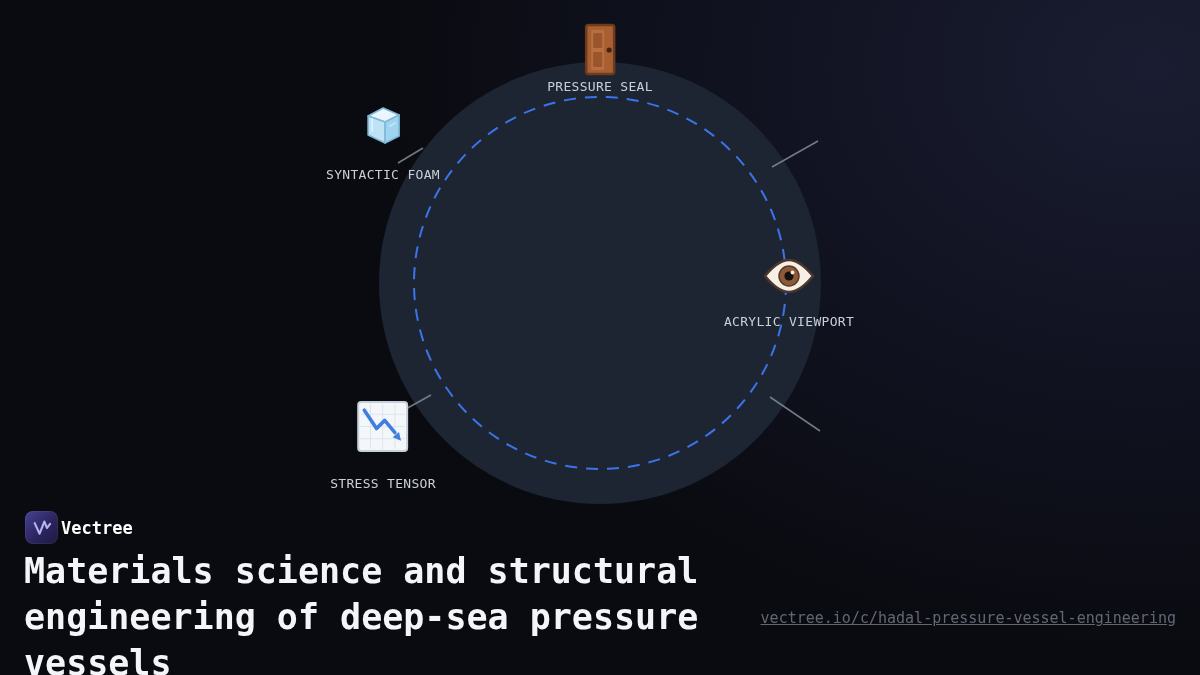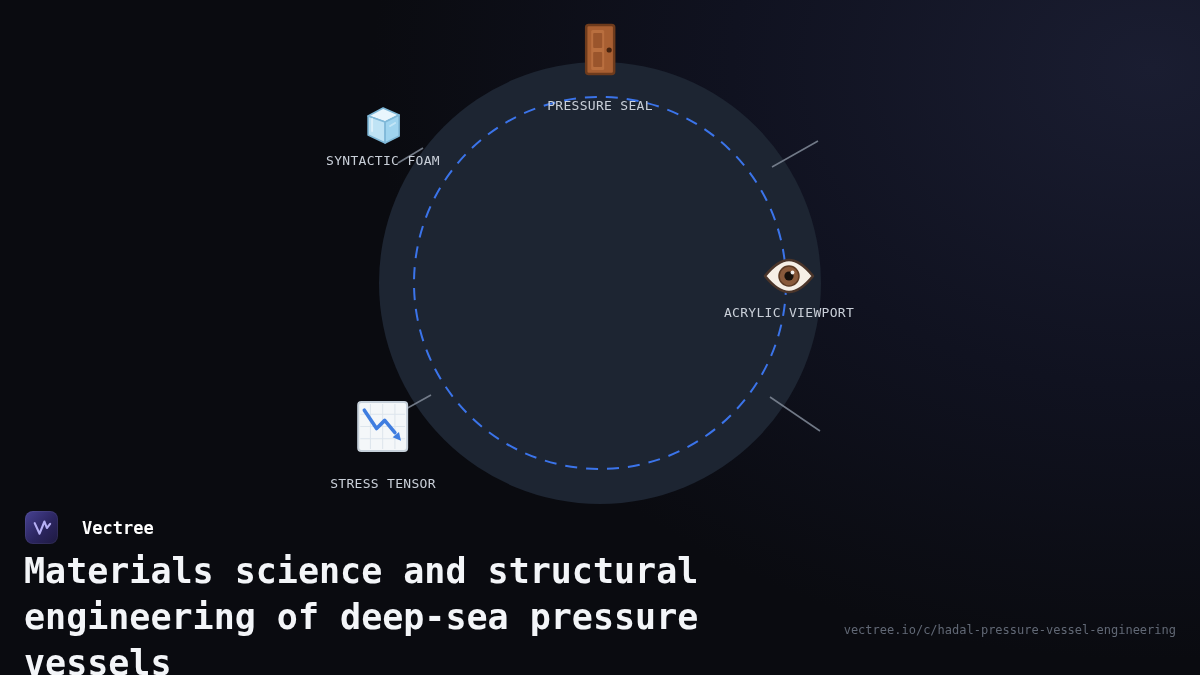--- a/index.html
+++ b/index.html
@@ -10,76 +10,76 @@
     background-image:radial-gradient(1000px 760px at 96% 10%, #1a1d31 0%, #101220 42%, #0a0b10 78%);
   }
   .diagram-layer{position:absolute;left:0;top:0;z-index:0;}
   .node{
     position:absolute;z-index:2;display:flex;flex-direction:column;
     align-items:center;gap:12px;transform:translateX(-50%);
   }
   .node-label{
     font-size:13px;color:#c9cfd8;white-space:nowrap;letter-spacing:.3px;
   }
-  .brand{position:absolute;left:25px;top:511px;display:flex;align-items:center;gap:24px;z-index:3;}
+  .brand{position:absolute;left:25px;top:511px;display:flex;align-items:center;gap:3px;z-index:3;}
   .brand-logo{
     width:33px;height:33px;border-radius:8px;flex:0 0 auto;
     background:linear-gradient(135deg,#474293 0%,#2b255f 55%,#1d1940 100%);
     display:flex;align-items:center;justify-content:center;
     box-shadow:0 0 0 1px rgba(255,255,255,.06) inset;
   }
   .brand-name{font-weight:bold;font-size:17px;color:#ffffff;}
   .title{
     position:absolute;left:24px;top:548px;width:748px;z-index:3;
     font-weight:bold;font-size:35px;line-height:46px;color:#f3f5f8;
   }
-  .url{position:absolute;right:24px;top:623px;font-size:12px;color:#616875;z-index:3;}
+  .url{position:absolute;right:24px;top:609px;font-size:15px;color:#616875;z-index:3;text-decoration:underline;}
 </style>
 </head>
 <body>
 
 <div class="canvas">
 
   <svg class="diagram-layer" width="1200" height="675" viewBox="0 0 1200 675">
     <circle cx="600" cy="283" r="221" fill="#1d2532"></circle>
     <circle cx="600" cy="283" r="186" fill="none" stroke="#3e7bfa" stroke-width="2" stroke-dasharray="12 9" opacity="0.92"></circle>
     <g stroke="#828b99" stroke-width="1.6" opacity="0.85">
       <line x1="772" y1="167" x2="818" y2="141"></line>
       <line x1="770" y1="397" x2="820" y2="431"></line>
       <line x1="398" y1="163" x2="423" y2="148"></line>
       <line x1="404" y1="410" x2="431" y2="395"></line>
     </g>
   </svg>
 
-  <div class="node" style="left:600px;top:23px;gap:21px;">
+  <div class="node" style="left:600px;top:23px;gap:2px;">
     <svg width="38" height="54" viewBox="0 0 38 54">
       <rect x="5" y="2" width="28" height="49" rx="2.5" fill="#a85f32" stroke="#6e3b1c" stroke-width="2.5"></rect>
       <rect x="10" y="7" width="13" height="40" rx="1.5" fill="#b96f3f"></rect>
       <rect x="12" y="10" width="9" height="15" rx="1" fill="#9a552c"></rect>
       <rect x="12" y="29" width="9" height="15" rx="1" fill="#9a552c"></rect>
       <circle cx="28" cy="27" r="2.6" fill="#45220e"></circle>
     </svg>
     <span class="node-label">PRESSURE SEAL</span>
   </div>
 
-  <div class="node" style="left:383px;top:101px;gap:4px;">
+  <div class="node" style="left:383px;top:101px;gap:18px;">
     <svg width="48" height="48" viewBox="0 0 48 48">
       <g stroke="#7fb8d8" stroke-width="1.6" stroke-linejoin="round">
         <polygon points="9,15 24,7 40,14 26,21" fill="#e9f6fd"></polygon>
         <polygon points="9,15 26,21 26,42 9,34" fill="#bfe3f5"></polygon>
         <polygon points="26,21 40,14 40,35 26,42" fill="#9fd4ef"></polygon>
       </g>
       <polyline points="13,18 13,30" stroke="#e3f3fb" stroke-width="2" fill="none" stroke-linecap="round" opacity=".8"></polyline>
       <polyline points="31,25 36,22" stroke="#d2ecf9" stroke-width="2" fill="none" stroke-linecap="round" opacity=".7"></polyline>
     </svg>
     <span class="node-label">SYNTACTIC FOAM</span>
   </div>
 
 
-  <div class="node" style="left:789px;top:256px;gap:8px;">
+  <div class="node" style="left:789px;top:256px;gap:17px;">
     <svg width="56" height="41" viewBox="0 0 56 41">
       <path d="M4 20 Q17 4 28 4 Q39 4 52 20 Q39 36 28 36 Q17 36 4 20 Z" fill="#f6efe6" stroke="#4b352a" stroke-width="2.6" stroke-linejoin="round"></path>
       <circle cx="28" cy="20" r="10" fill="#8a5a3b" stroke="#5d3a23" stroke-width="1.5"></circle>
       <circle cx="28" cy="20" r="4.6" fill="#17100b"></circle>
       <circle cx="31.5" cy="16.5" r="1.9" fill="#ffffff" opacity=".9"></circle>
     </svg>
     <span class="node-label">ACRYLIC VIEWPORT</span>
   </div>
 
   <div class="node" style="left:383px;top:400px;gap:23px;">

